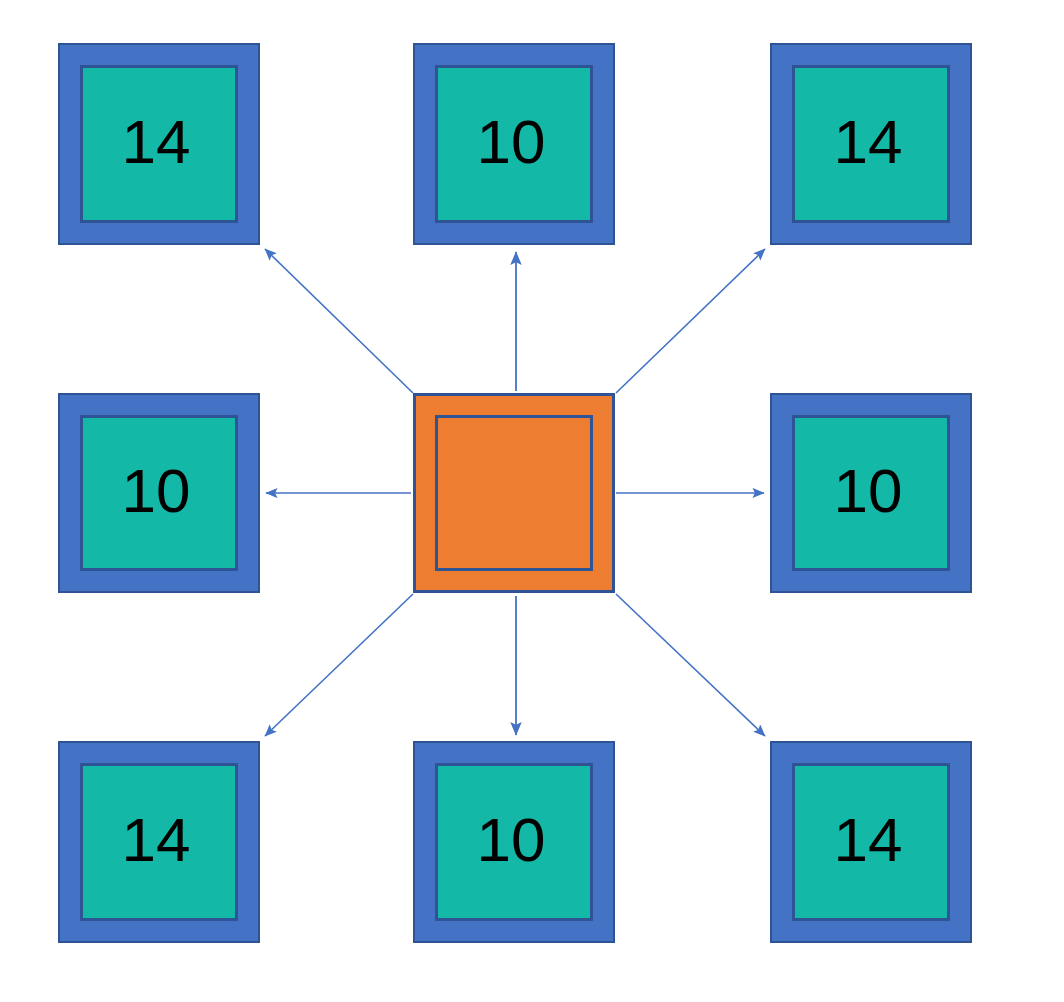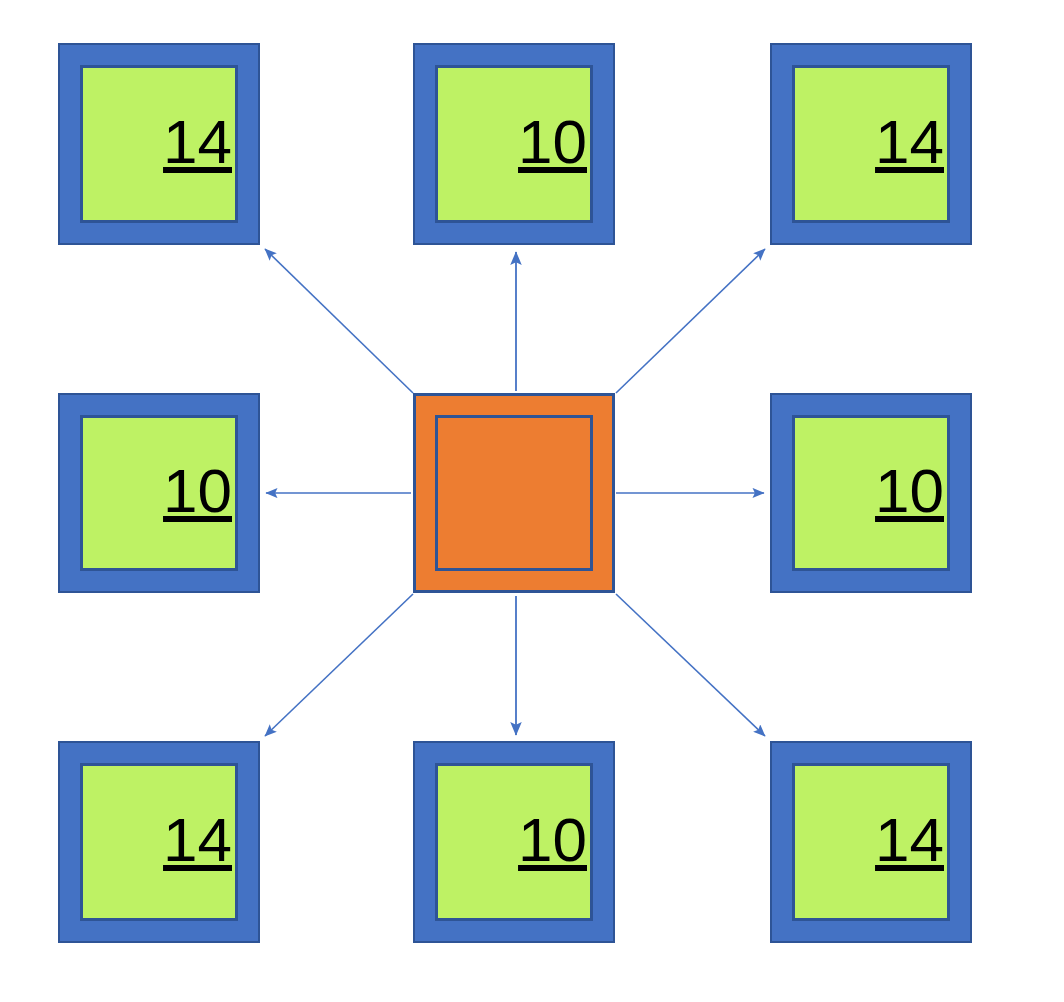--- a/index.html
+++ b/index.html
@@ -43,26 +43,25 @@
     background: #4472C4;
     border: 2px solid #2E5496;
   }
   .node-box .inner {
     position: absolute;
     left: 22px;
     top: 22px;
     right: 22px;
     bottom: 22px;
     box-sizing: border-box;
-    background: #bef264;
+    background: #14b8a6;
     border: 3px solid #2E5496;
     display: flex;
     align-items: center;
-    justify-content: flex-end;
-    text-decoration: underline;
+    justify-content: center;
   }
   .node-box .value {
     font-family: "Liberation Sans", sans-serif;
     font-size: 62px;
     line-height: 1;
     color: #000000;
     letter-spacing: 0px;
     position: relative;
     top: -2px;
     left: -3px;

